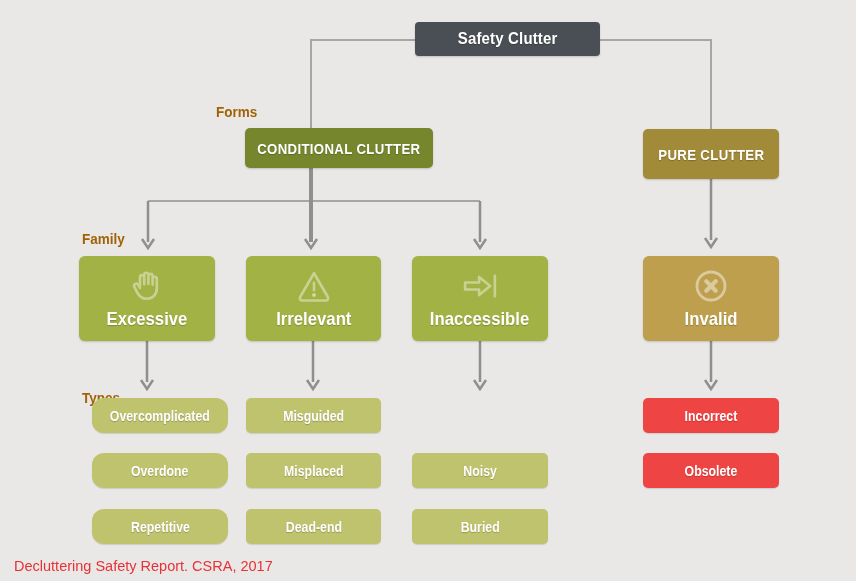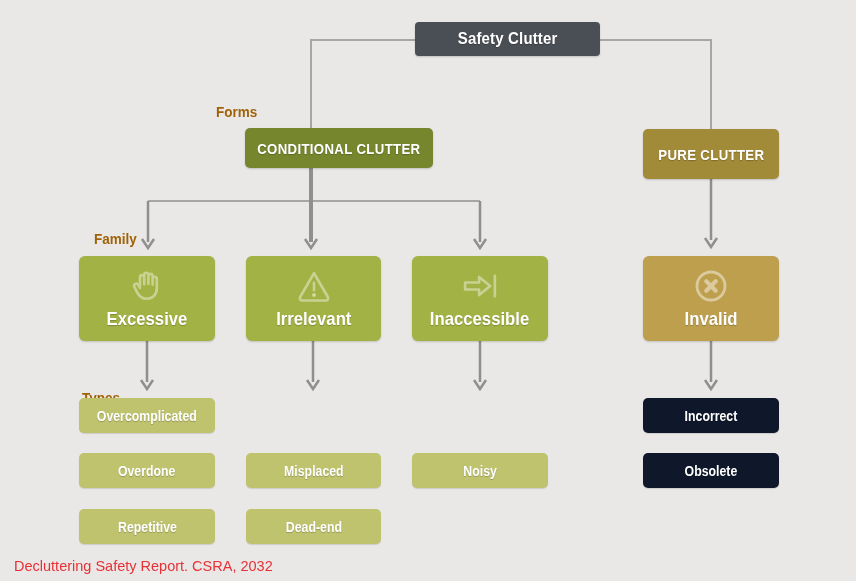--- a/index.html
+++ b/index.html
@@ -62,37 +62,37 @@
   .family-irrelevant   { left: 246px; width: 135px; background: #a3b244; }
   .family-inaccessible { left: 412px; background: #a3b244; justify-content: flex-end; }
   .family-invalid      { left: 643px; background: #bd9f4d; }
 
   .type-node {
     width: 136px; height: 35px;
     font-size: 14px;
     border-radius: 5px;
     box-shadow: 0 1px 1px rgba(0,0,0,0.12);
   }
-  .tcol-0 { left: 79px;  background: #bfc36e; }
+  .tcol-0 { left: 92px;  background: #bfc36e; border-radius: 12px; }
   .tcol-1 { left: 246px; width: 135px; background: #bfc36e; }
   .tcol-2 { left: 412px; background: #bfc36e; }
-  .tcol-3 { left: 643px; background: #0f172a; }
+  .tcol-3 { left: 643px; background: #ef4444; }
   .trow-0 { top: 398px; }
   .trow-1 { top: 453px; }
   .trow-2 { top: 509px; }
 
   .section-label {
     position: absolute;
     color: #a16207;
     font-weight: 700;
     font-size: 15px;
   }
   .section-label .lbl { display: inline-block; transform: scaleX(0.9); transform-origin: left center; }
   .label-forms  { left: 216px; top: 103px; }
-  .label-family { left: 82px;  top: 230px; margin-left: 12px; }
+  .label-family { left: 82px;  top: 230px; }
   .label-types  { left: 82px;  top: 369px; margin-top: 20px; }
 
   .caption {
     position: absolute;
     left: 14px; top: 558px;
     color: #e73137;
     font-size: 14.5px;
     font-weight: 400;
   }
 </style>
@@ -187,33 +187,39 @@
   <div class="node type-node tcol-0 trow-0">
     <span class="lbl">Overcomplicated</span>
   </div>
   <div class="node type-node tcol-0 trow-1">
     <span class="lbl">Overdone</span>
   </div>
   <div class="node type-node tcol-0 trow-2">
     <span class="lbl">Repetitive</span>
   </div>
 
+  <div class="node type-node tcol-1 trow-0">
+    <span class="lbl">Misguided</span>
+  </div>
   <div class="node type-node tcol-1 trow-1">
     <span class="lbl">Misplaced</span>
   </div>
   <div class="node type-node tcol-1 trow-2">
     <span class="lbl">Dead-end</span>
   </div>
 
   <div class="node type-node tcol-2 trow-1">
     <span class="lbl">Noisy</span>
   </div>
+  <div class="node type-node tcol-2 trow-2">
+    <span class="lbl">Buried</span>
+  </div>
 
   <div class="node type-node tcol-3 trow-0">
     <span class="lbl">Incorrect</span>
   </div>
   <div class="node type-node tcol-3 trow-1">
     <span class="lbl">Obsolete</span>
   </div>
 
-  <div class="caption">Decluttering Safety Report. CSRA, 2032</div>
+  <div class="caption">Decluttering Safety Report. CSRA, 2017</div>
 
 </div>
 
 </body></html>

